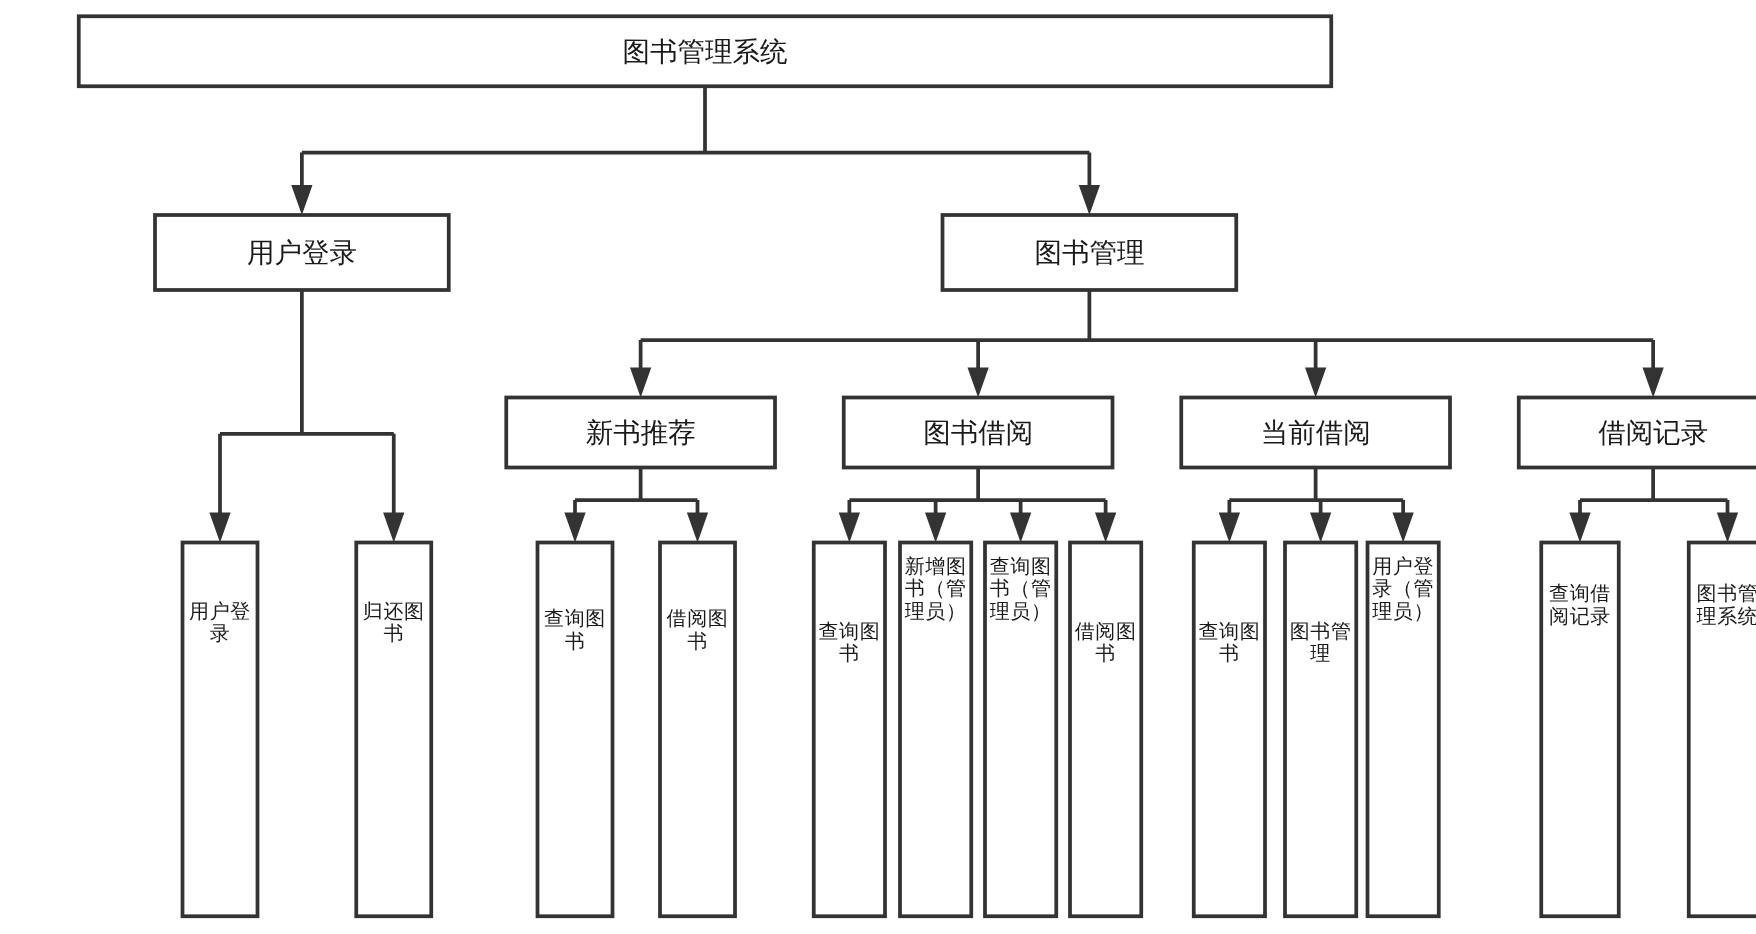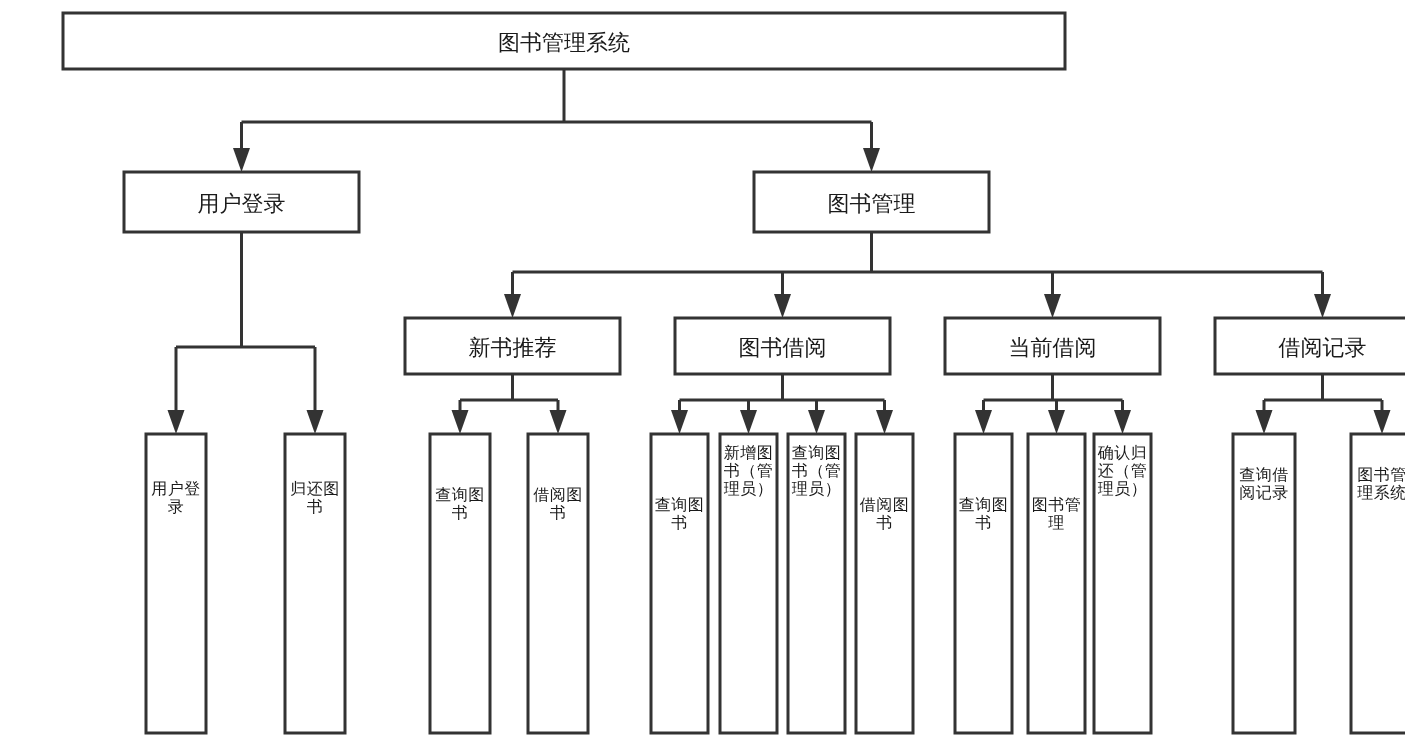--- a/index.html
+++ b/index.html
@@ -242,21 +242,21 @@
     <g>
       <rect class="leaf-rect" x="985" y="434" width="57" height="299"></rect>
       <foreignObject class="leaf-label-fo" x="985" y="496" width="57" height="250">
         <div xmlns="http://www.w3.org/1999/xhtml" class="leaf-label">图书管理</div>
       </foreignObject>
     </g>
 
     <g>
       <rect class="leaf-rect" x="1051" y="434" width="57" height="299"></rect>
       <foreignObject class="leaf-label-fo" x="1051" y="444" width="57" height="290">
-        <div xmlns="http://www.w3.org/1999/xhtml" class="leaf-label">确认归还（管理员）</div>
+        <div xmlns="http://www.w3.org/1999/xhtml" class="leaf-label">用户登录（管理员）</div>
       </foreignObject>
     </g>
 
     <g>
       <rect class="leaf-rect" x="1190" y="434" width="62" height="299"></rect>
       <foreignObject class="leaf-label-fo" x="1190" y="466" width="62" height="270">
         <div xmlns="http://www.w3.org/1999/xhtml" class="leaf-label">查询借阅记录</div>
       </foreignObject>
     </g>
 

